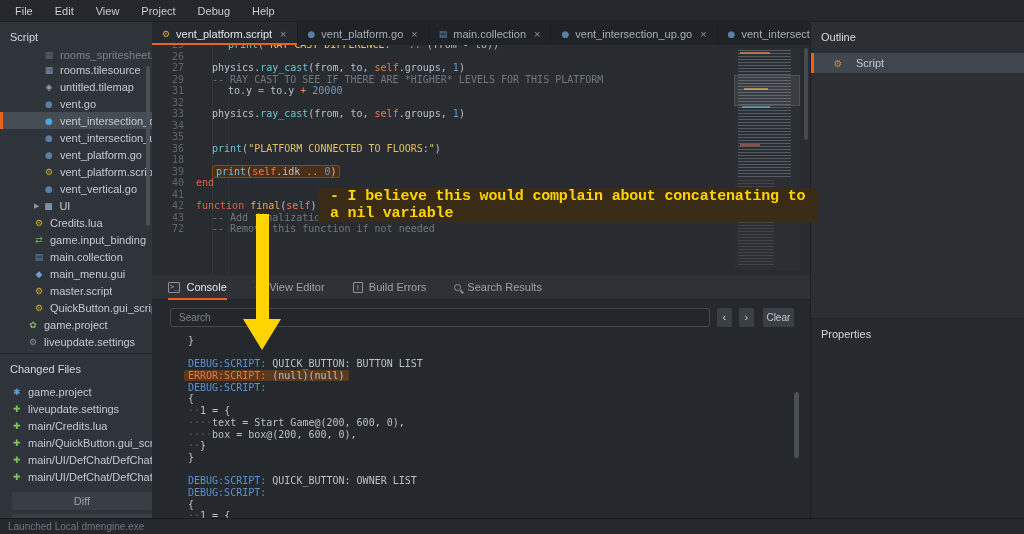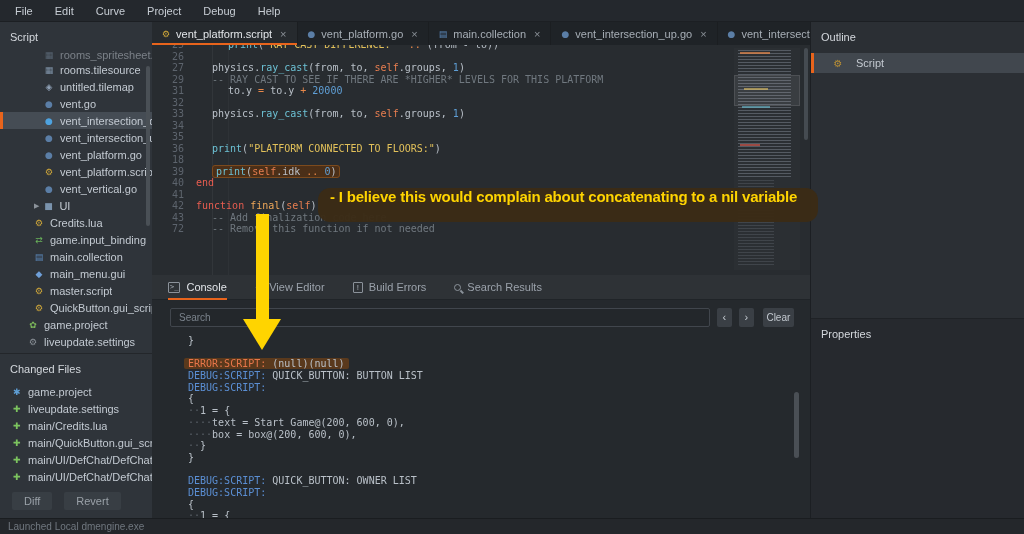--- a/index.html
+++ b/index.html
@@ -25,21 +25,21 @@
   .i-tilesource{color:#7f93a8;} .i-tilemap{color:#8fa0b5;} .i-go{color:#5b7ea6;}
   .i-go-selected{color:#4ea3e0;} .i-script{color:#d0a83a;} .i-folder{color:#7a93ad;}
   .i-collection{color:#5b87b8;} .i-gui{color:#6f9fd8;} .i-input{color:#69b35a;}
   .i-project{color:#7bb65a;} .i-settings{color:#8a9097;}
   .tree-scrollbar { position:absolute; right:2px; top:12px; width:4px; height:160px; background:#4a5056; border-radius:2px; }
   .side-divider { height:1px; background:#23262a; margin-top:3px; }
   .changed { margin-top:2px; }
   .crow { display:flex; align-items:center; height:17px; padding-left:13px; white-space:nowrap; overflow:hidden; cursor:default;}
   .cicon { font-family:"DejaVu Sans",sans-serif; font-size:9px; margin-right:6px; width:9px; flex:0 0 auto;}
   .i-modified{color:#5f9fd6;} .i-added{color:#7cc45f;}
-  .side-buttons { display:flex; gap:12px; padding:7px 0 0 12px; }
+  .side-buttons { display:flex; gap:4px; padding:7px 0 0 12px;flex-direction:column; }
   .sbtn { background:#383e44; color:#9aa1a8; border:none; border-radius:2px; font-size:11px;
           padding:3px 12px; font-family:"Liberation Sans",sans-serif; cursor:pointer; }
 
   
   .statusbar { position:absolute; left:0; top:518px; width:1024px; height:16px; background:#24272b;
                border-top:1px solid #1a1d20; color:#70777f; font-size:10px; line-height:15px; padding-left:8px; z-index:4;}
 
   
   .main { position:absolute; left:152px; top:22px; width:658px; height:496px; background:#282c30; }
   .tabbar { position:absolute; left:0; top:0; width:658px; height:23px; background:#1f2327; display:flex; }
@@ -100,32 +100,32 @@
                  box-shadow:inset 3px 0 0 #e8641c; padding-left:22px; gap:7px; cursor:default;}
   .outline-row .ticon { font-size:10px; color:#b98f35; }
   .props-divider { position:absolute; left:0; top:296px; width:214px; height:1px; background:#1f2226; }
   .props-area { position:absolute; left:0; top:297px; width:214px; height:199px; background:#26292e; }
 
   
   .arrow-shaft { position:absolute; left:256px; top:214px; width:13px; height:106px; background:#ffd400; z-index:6; }
   .arrow-head { position:absolute; left:243px; top:319px; width:0; height:0; z-index:6;
                 border-left:19px solid transparent; border-right:19px solid transparent; border-top:31px solid #ffd400; }
   .annotation { position:absolute; left:318px; top:188px; width:500px; height:34px; background:rgba(59,43,22,.97);
-                z-index:7; display:flex; align-items:flex-start; padding-left:12px; border-radius:12px;
-                color:#ffd400; font-weight:bold; font-size:15px; letter-spacing:-0.2px; }
+                z-index:7; display:flex; align-items:flex-start; padding-left:12px; border-radius:3px;
+                color:#ffd400; font-weight:bold; font-size:15px; letter-spacing:-0.2px;font-family:Liberation Mono, monospace; }
 </style>
 </head>
 <body>
 
 <div class="app">
 
   <div class="menubar" id="menubar">
       <div class="menu-item">File</div>
       <div class="menu-item">Edit</div>
-      <div class="menu-item">Curve</div>
+      <div class="menu-item">View</div>
       <div class="menu-item">Project</div>
       <div class="menu-item">Debug</div>
       <div class="menu-item">Help</div>
     </div>
 
   <div class="sidebar">
     <div class="panel-title">Script</div>
     <div class="tree" id="tree">
         <div class="trow partial" style="padding-left: 44px;">
           <span class="ticon i-tilesource">▦</span>
@@ -320,22 +320,22 @@
         </div>
       <div class="searchrow">
         <input class="searchinput" type="text" placeholder="Search" style="">
         <button class="navbtn">‹</button>
         <button class="navbtn">›</button>
         <button class="clearbtn">Clear</button>
       </div>
       <div class="cout" id="cout">
           <div class="coline"><span class="tk-d">}</span></div>
           <div class="coline"></div>
+          <div class="coline"><span class="tk-dbg">DEBUG:SCRIPT:</span><span class="tk-d"> QUICK_BUTTON: BUTTON LIST</span></div>
           <div class="coline"><span class="errbox"><span class="tk-err">ERROR:SCRIPT:</span><span class="tk-d"> (null)(null)</span></span></div>
-          <div class="coline"><span class="tk-dbg">DEBUG:SCRIPT:</span><span class="tk-d"> QUICK_BUTTON: BUTTON LIST</span></div>
           <div class="coline"><span class="tk-dbg">DEBUG:SCRIPT:</span></div>
           <div class="coline"><span class="tk-d">{</span></div>
           <div class="coline"><span class="tk-ws">··</span><span class="tk-d">1 = {</span></div>
           <div class="coline"><span class="tk-ws">····</span><span class="tk-d">text = Start Game@(200, 600, 0),</span></div>
           <div class="coline"><span class="tk-ws">····</span><span class="tk-d">box = box@(200, 600, 0),</span></div>
           <div class="coline"><span class="tk-ws">··</span><span class="tk-d">}</span></div>
           <div class="coline"><span class="tk-d">}</span></div>
           <div class="coline"></div>
           <div class="coline"><span class="tk-dbg">DEBUG:SCRIPT:</span><span class="tk-d"> QUICK_BUTTON: OWNER LIST</span></div>
           <div class="coline"><span class="tk-dbg">DEBUG:SCRIPT:</span></div>

